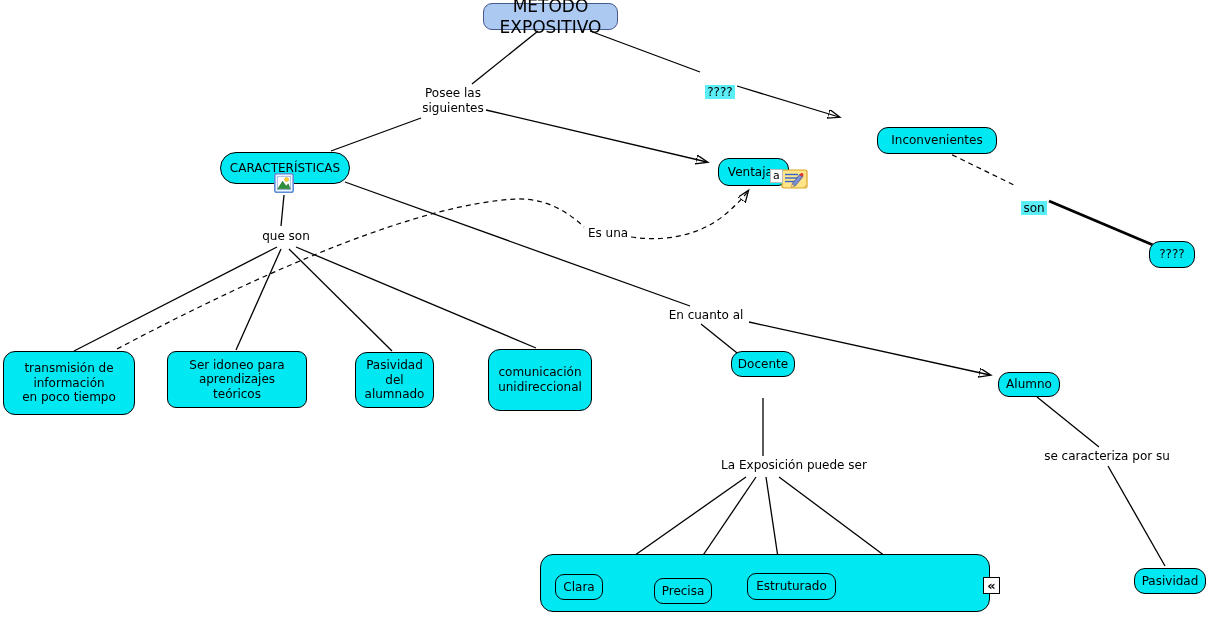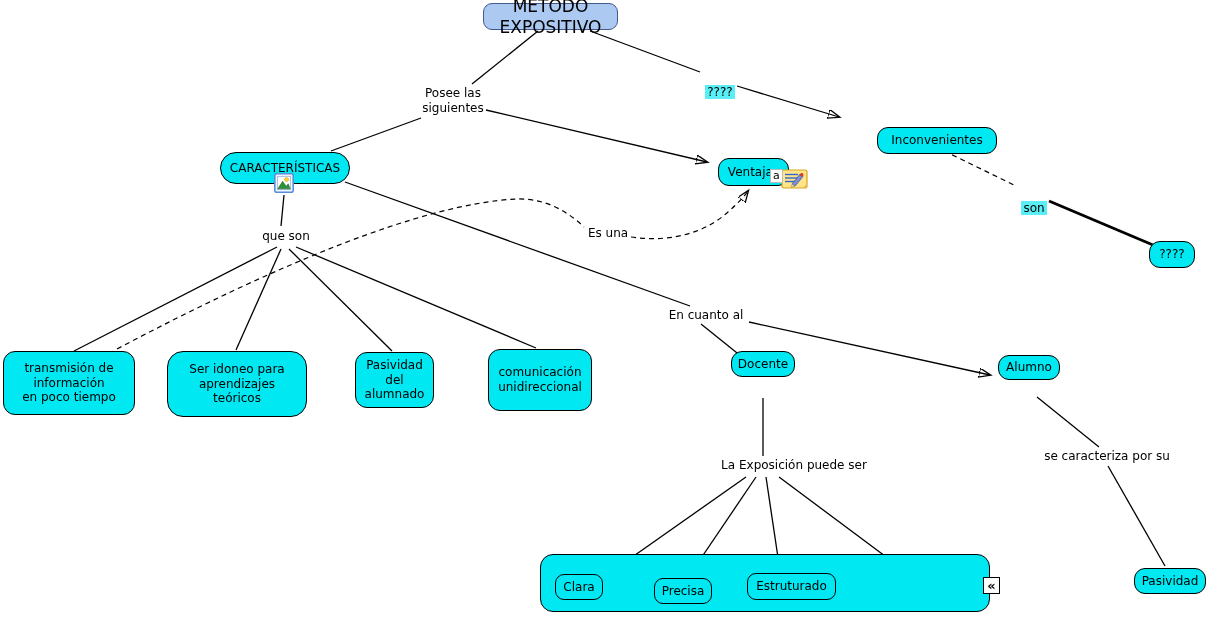--- a/index.html
+++ b/index.html
@@ -101,34 +101,34 @@
   </div>
 
   <div class="node" style="left:845px;top:127px;width:120px;height:27px;margin-left:32px;">Inconvenientes</div>
 
   <div class="node" style="left:1149px;top:241px;width:46px;height:27px;">????</div>
 
   <div class="node" style="left:3px;top:351px;width:132px;height:64px;border-radius:12px;">transmisión de
 información
 en poco tiempo</div>
 
-  <div class="node" style="left:167px;top:351px;width:140px;height:66px;border-radius:16px;">Ser idoneo para
+  <div class="node" style="left:167px;top:351px;width:140px;height:57px;border-radius:9px;">Ser idoneo para
 aprendizajes
 teóricos</div>
 
   <div class="node" style="left:355px;top:352px;width:79px;height:56px;border-radius:12px;">Pasividad
 del
 alumnado</div>
 
   <div class="node" style="left:488px;top:349px;width:104px;height:62px;border-radius:12px;">comunicación
 unidireccional</div>
 
   <div class="node" style="left:731px;top:351px;width:64px;height:26px;">Docente</div>
 
-  <div class="node" style="left:998px;top:355px;width:62px;height:25px;">Alumno</div>
+  <div class="node" style="left:998px;top:372px;width:62px;height:25px;">Alumno</div>
 
   <div class="node container" style="left:540px;top:554px;width:450px;height:58px;"></div>
   <div class="node inner" style="left:555px;top:574px;width:48px;height:26px;">Clara</div>
   <div class="node inner" style="left:654px;top:578px;width:58px;height:26px;">Precisa</div>
   <div class="node inner" style="left:747px;top:573px;width:89px;height:27px;">Estruturado</div>
 
   <div class="collapse" style="left:983px;top:577px;">«</div>
 
   <div class="node" style="left:1134px;top:568px;width:72px;height:26px;">Pasividad</div>
 

